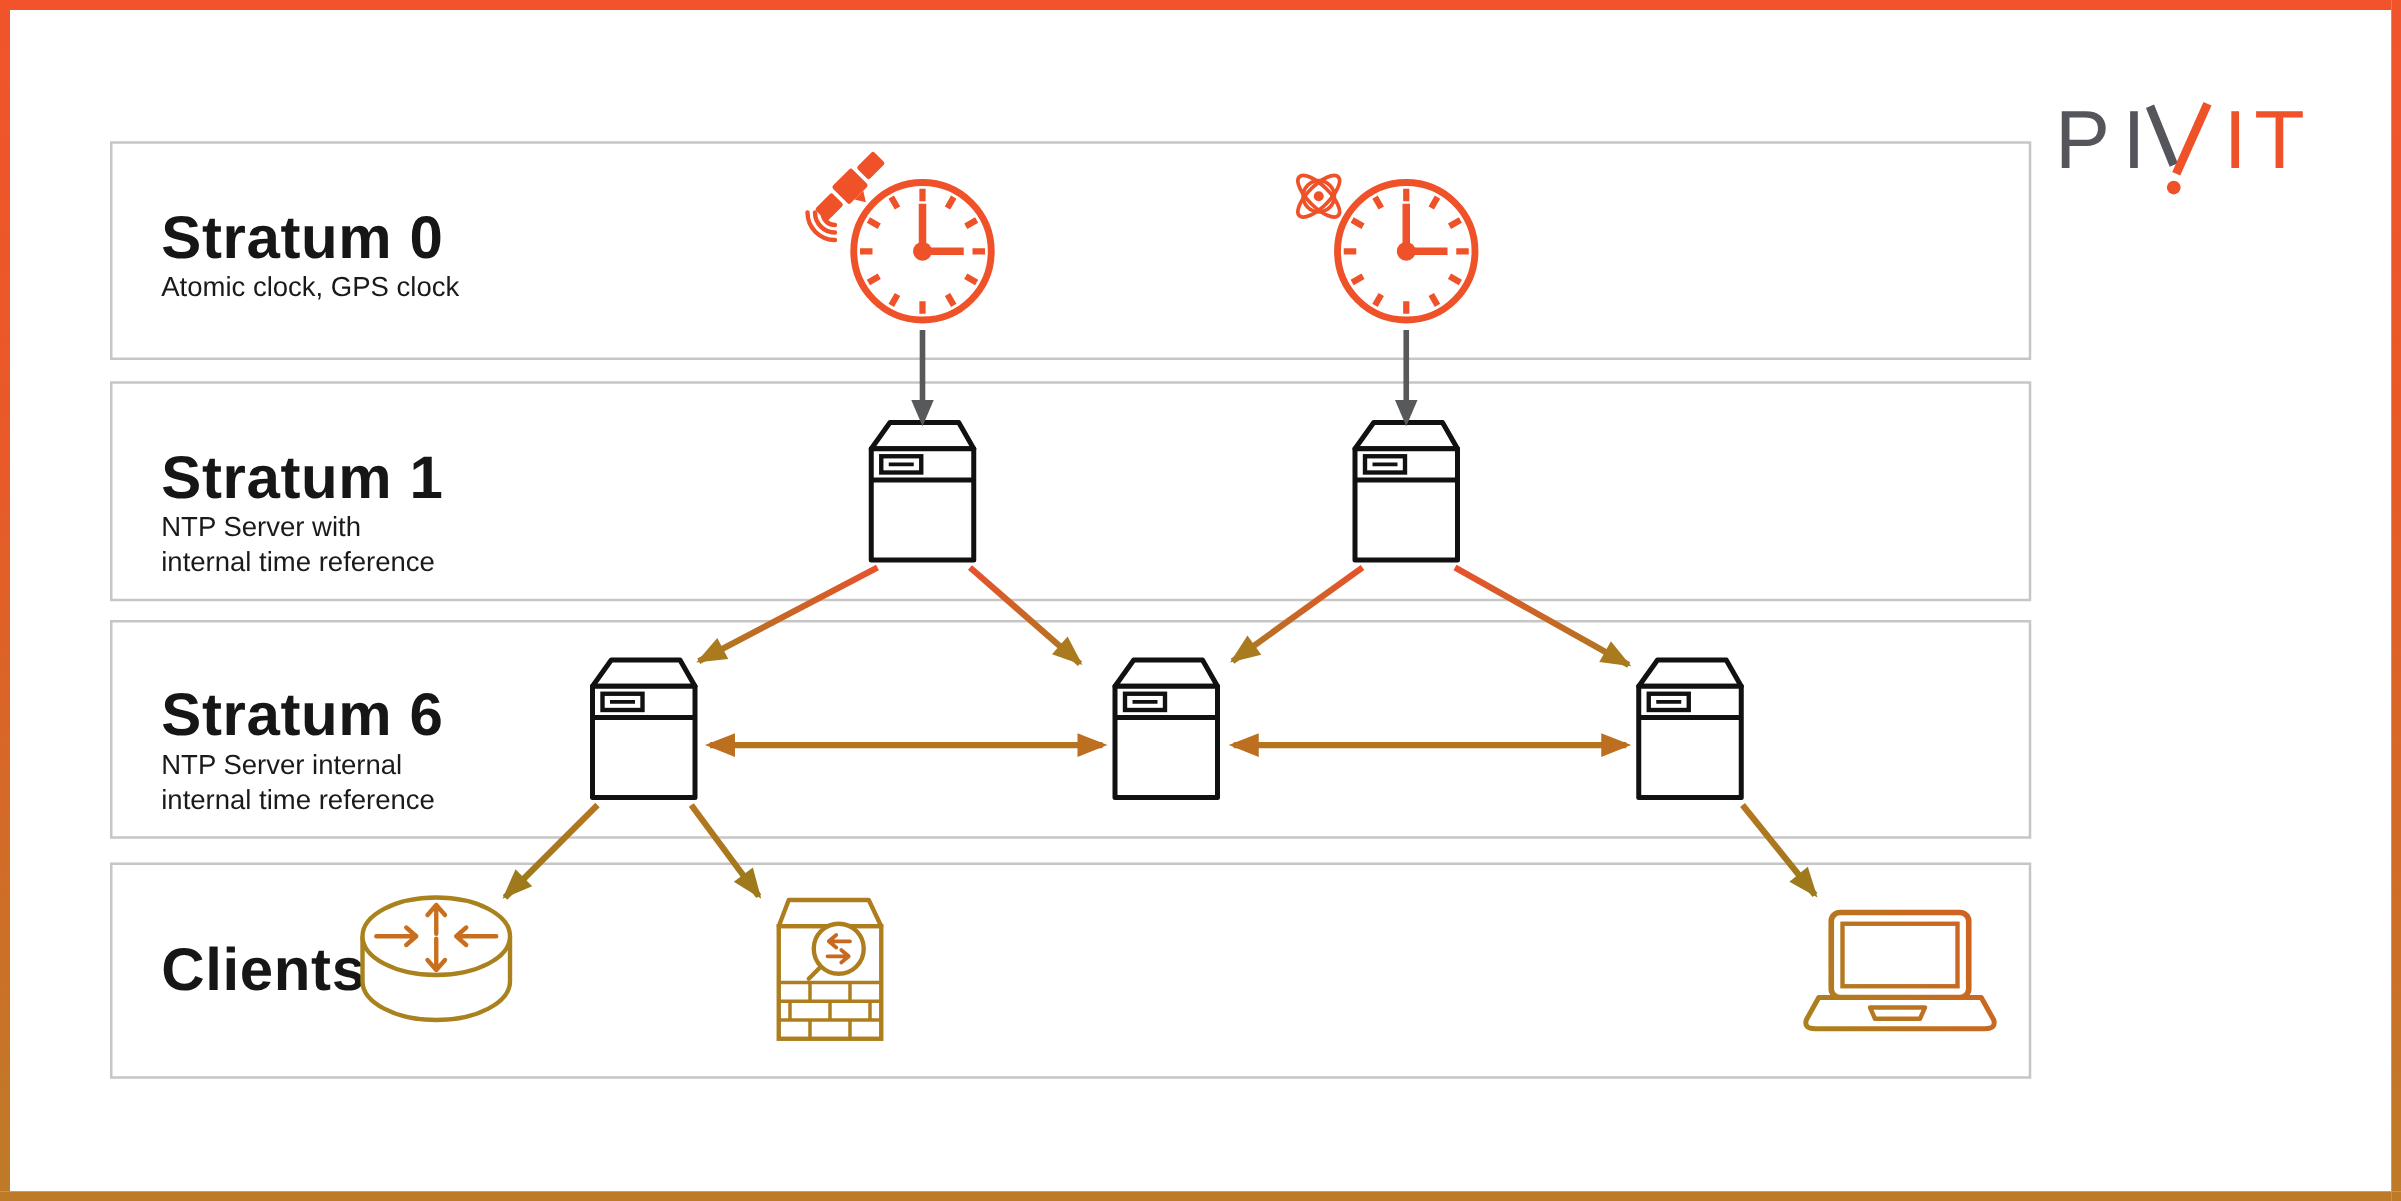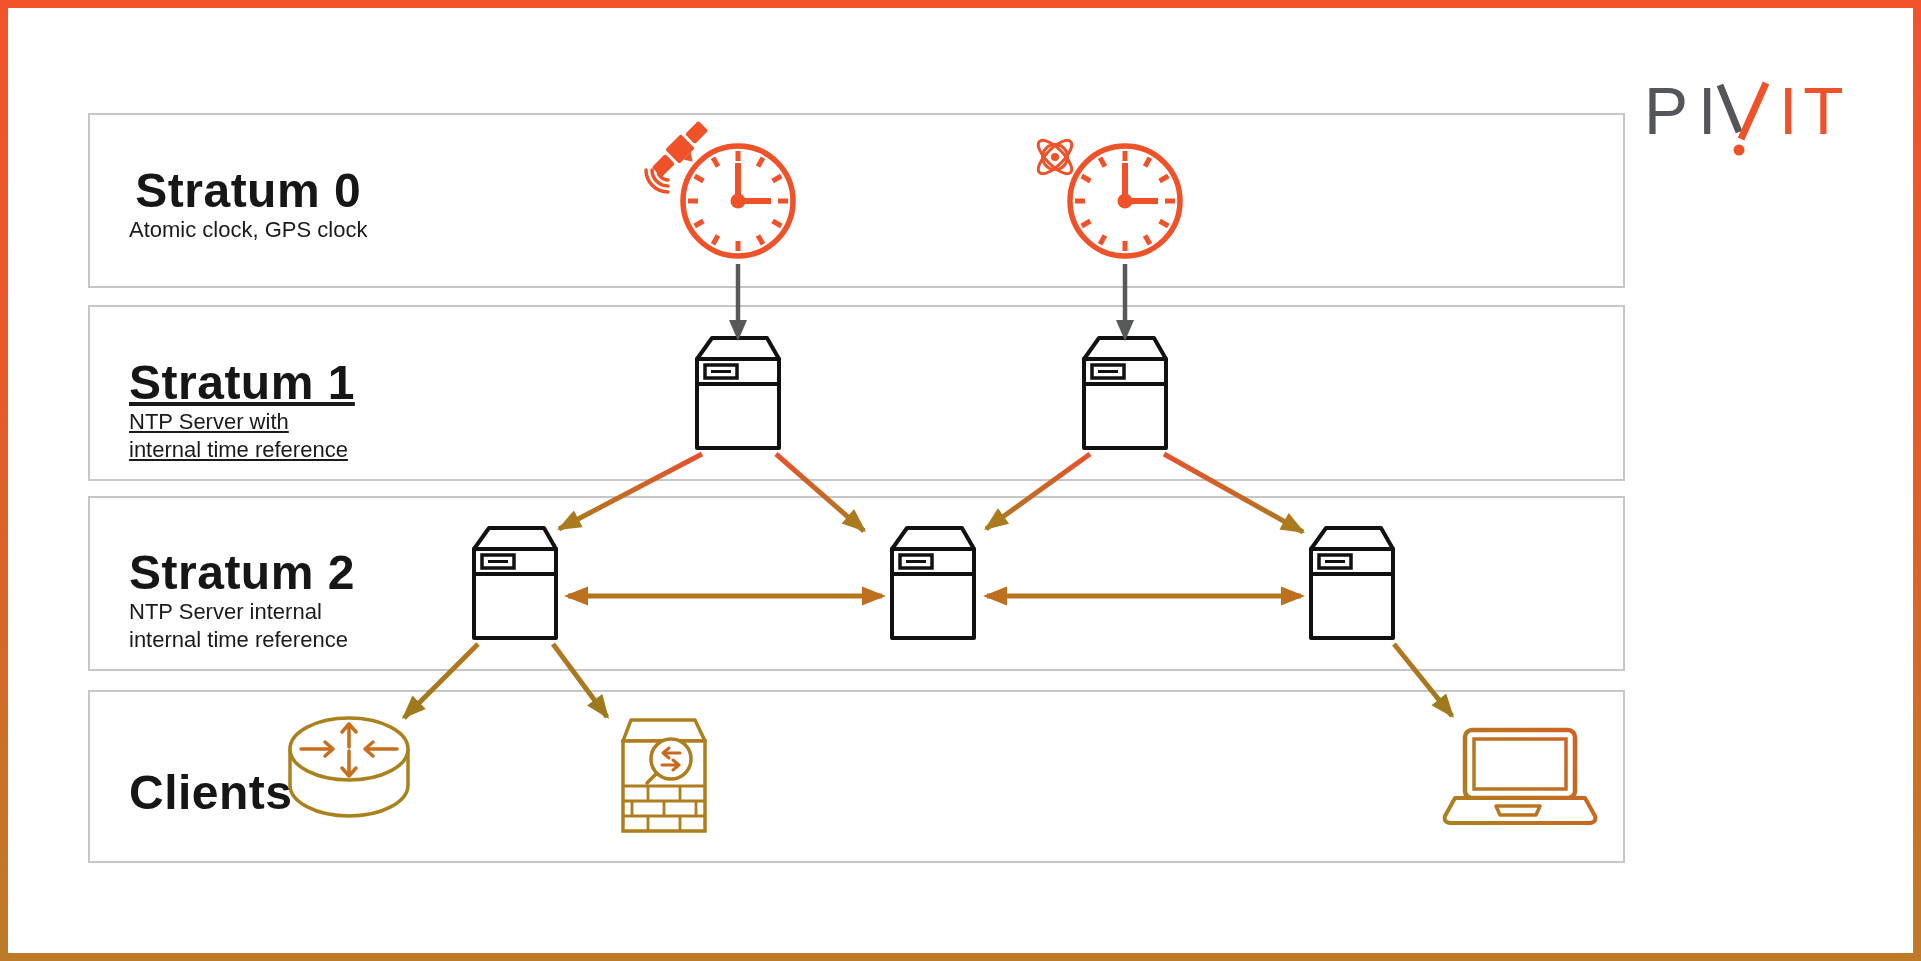--- a/index.html
+++ b/index.html
@@ -29,35 +29,35 @@
 </head>
 <body>
 
 <div class="frame">
 
   <div class="band" style="top:105px;height:175px;"></div>
   <div class="band" style="top:297px;height:176px;"></div>
   <div class="band" style="top:488px;height:175px;"></div>
   <div class="band" style="top:682px;height:173px;"></div>
 
-  <div class="band-label" style="top:158px;text-align:center;">
+  <div class="band-label" style="top:158px;">
     <div class="band-title">Stratum 0</div>
     <div class="band-sub">Atomic clock, GPS clock</div>
   </div>
-  <div class="band-label" style="top:350px;text-decoration:underline;">
+  <div class="band-label" style="top:350px;">
     <div class="band-title">Stratum 1</div>
     <div class="band-sub">NTP Server with</div>
     <div class="band-sub">internal time reference</div>
   </div>
   <div class="band-label" style="top:540px;">
-    <div class="band-title">Stratum 2</div>
+    <div class="band-title">Stratum 6</div>
     <div class="band-sub">NTP Server internal</div>
     <div class="band-sub">internal time reference</div>
   </div>
-  <div class="band-label" style="top:760px;">
+  <div class="band-label" style="top:744px;">
     <div class="band-title">Clients</div>
   </div>
 
   <svg class="overlay" width="1921" height="961" viewBox="0 0 1921 961">
     <defs>
       <g id="server">
         <path d="M-41,21 L-26,0 L29,0 L41,21 Z" fill="#fff" stroke="#111" stroke-width="4" stroke-linejoin="round"></path>
         <rect x="-41" y="21" width="82" height="89" fill="#fff" stroke="#111" stroke-width="4" stroke-linejoin="round"></rect>
         <line x1="-41" y1="46" x2="41" y2="46" stroke="#111" stroke-width="4"></line>
         <rect x="-33" y="27" width="32" height="13" fill="#fff" stroke="#111" stroke-width="3.5"></rect>

